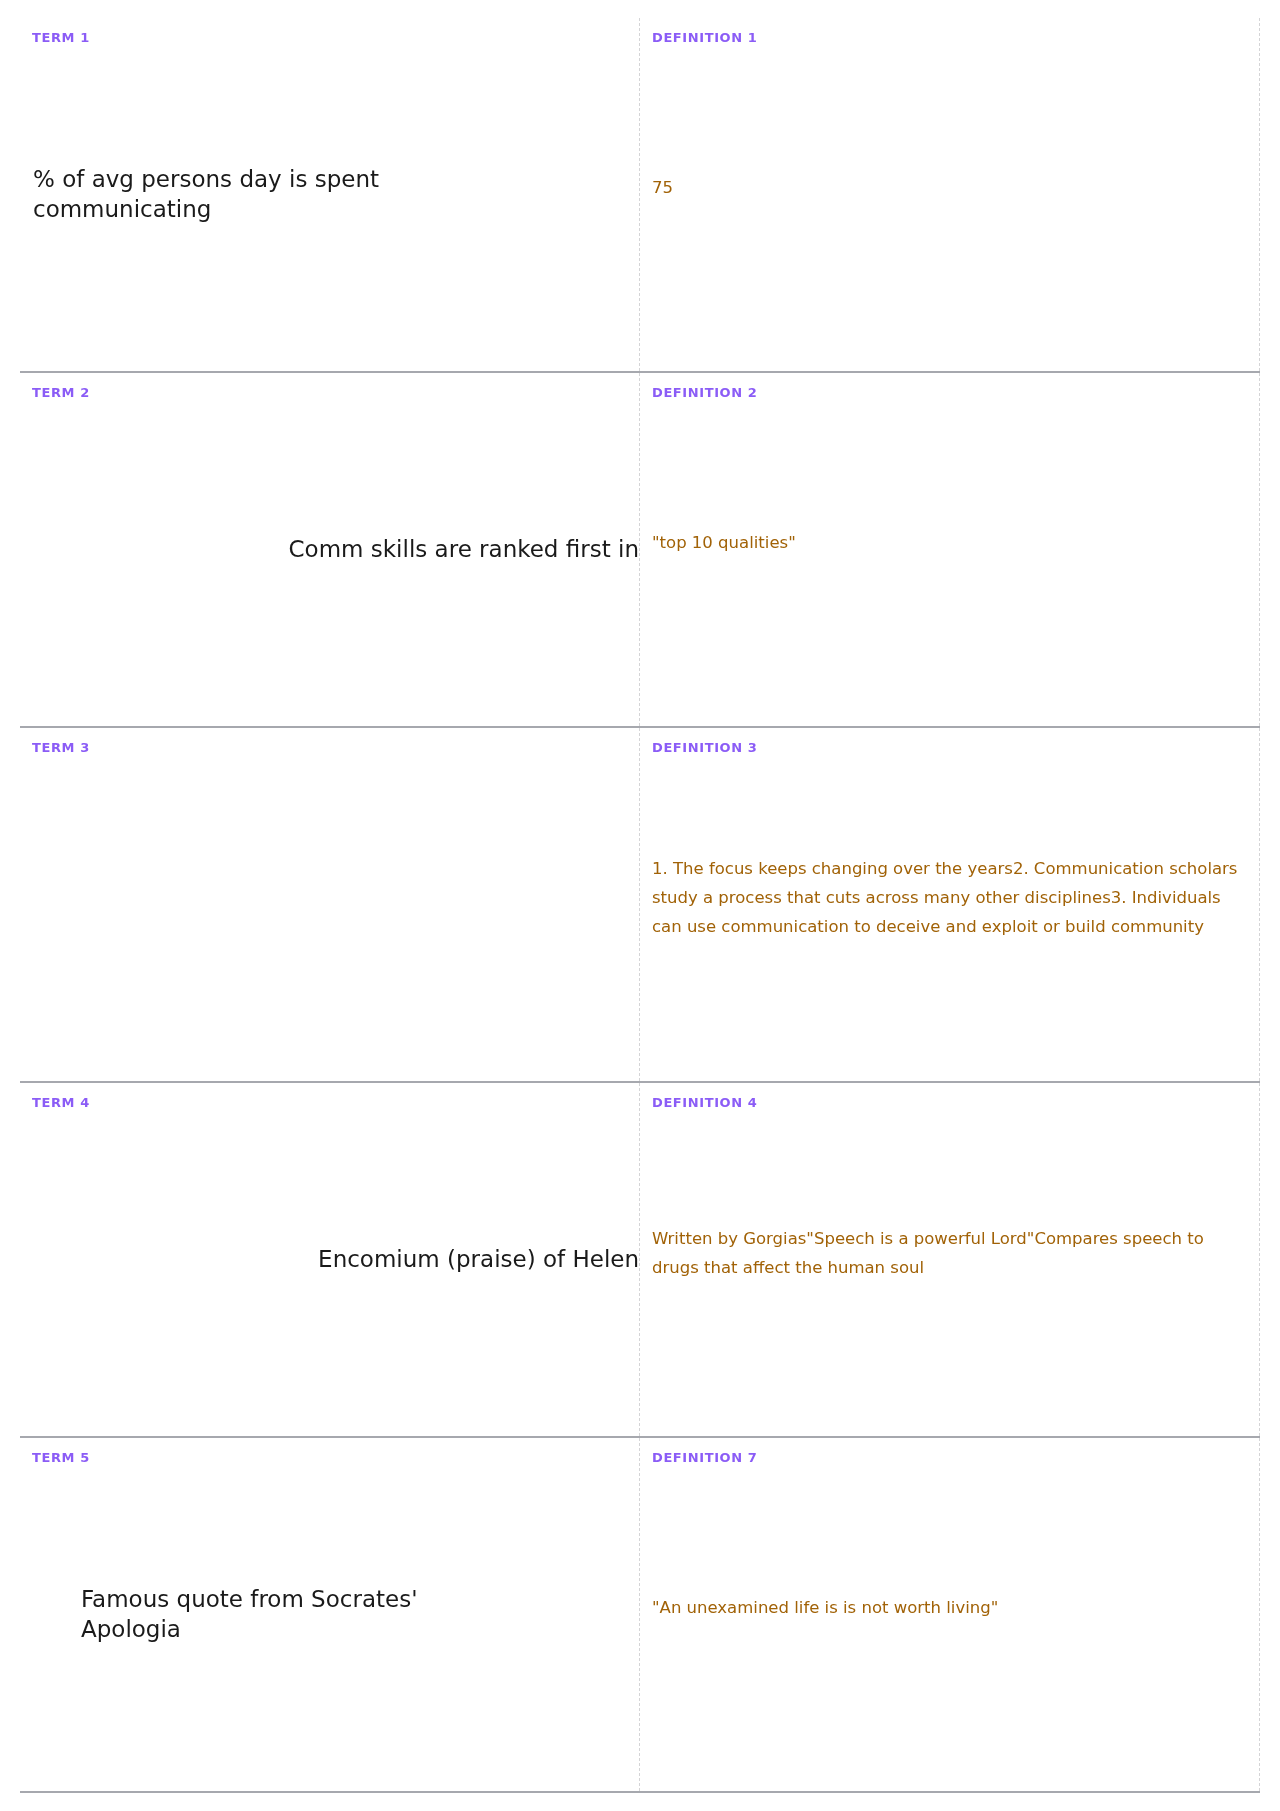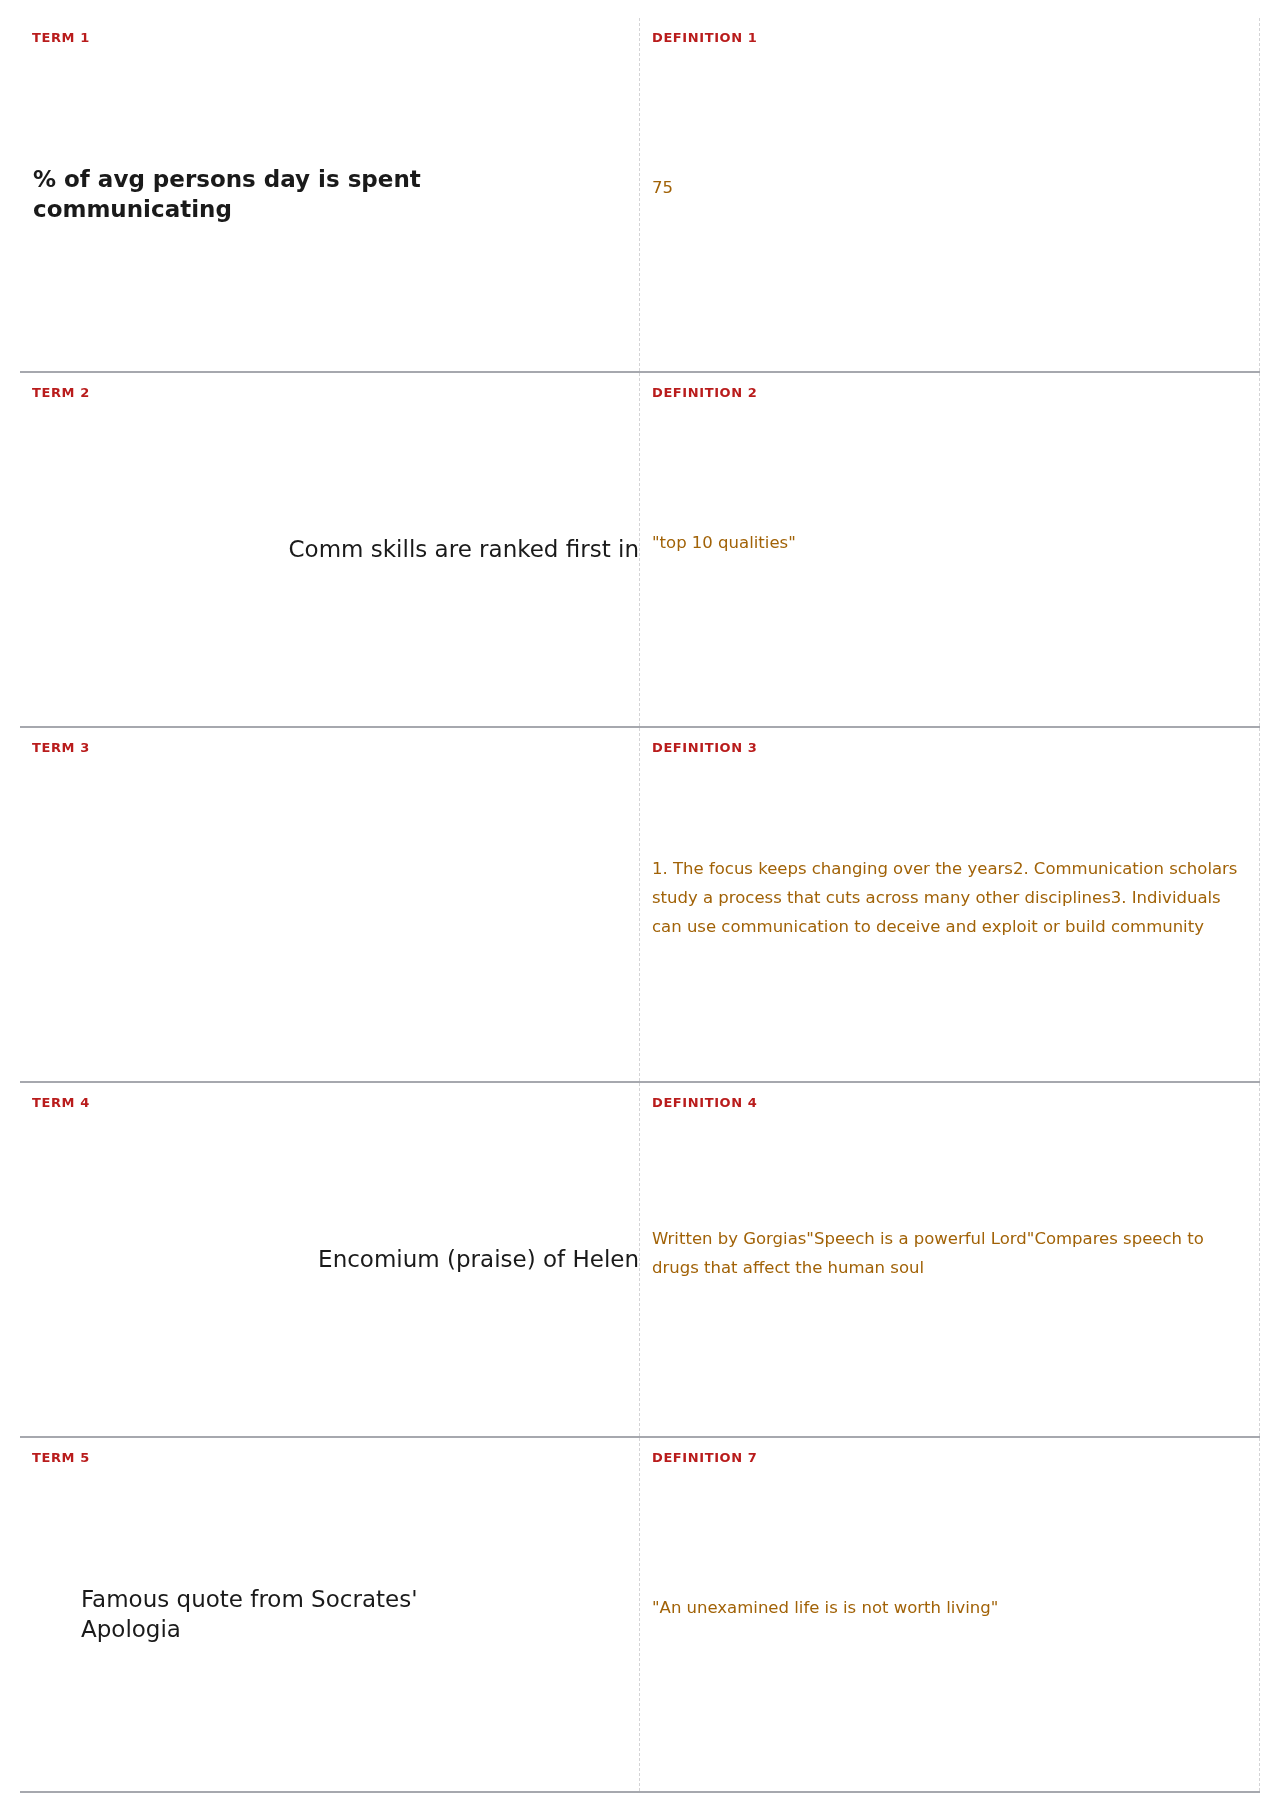--- a/index.html
+++ b/index.html
@@ -7,34 +7,34 @@
          font-family: "DejaVu Sans", sans-serif; color: #1a1a1a; }
   .sheet { position: absolute; left: 20px; top: 18px; width: 1240px; }
   .row { position: relative; display: flex; height: 353px;
          border-bottom: 2px solid #a6a8ae; }
   .cell { position: relative; height: 100%; box-sizing: border-box;
           display: flex; align-items: center; }
   .term-cell { width: 620px; border-right: 1.5px dashed #d4d4d6; }
   .def-cell { width: 620px; border-right: 1.5px dashed #d4d4d6;
               padding: 0 8px 12px 12px; }
   .label { position: absolute; top: 12px; left: 12px; font-size: 13px;
-           font-weight: bold; letter-spacing: 0.6px; color: #b91c1c; }
+           font-weight: bold; letter-spacing: 0.6px; color: #8b5cf6; }
   .term-text { font-size: 23px; line-height: 1.3; color: #1a1a1a; }
   .term-text.center { width: 100%; text-align: right; }
   .def-text { font-size: 16.5px; line-height: 1.75; color: #a16207; }
 </style>
 </head>
 <body>
 
 <div class="sheet">
 
   <div class="row">
     <div class="cell term-cell">
       <span class="label">TERM 1</span>
-      <div class="term-text" style="margin-left:13px; width:520px;font-weight:bold;">% of avg persons day is spent communicating</div>
+      <div class="term-text" style="margin-left:13px; width:520px;">% of avg persons day is spent communicating</div>
     </div>
     <div class="cell def-cell">
       <span class="label">DEFINITION 1</span>
       <div class="def-text">75</div>
     </div>
   </div>
 
   <div class="row">
     <div class="cell term-cell">
       <span class="label">TERM 2</span>

